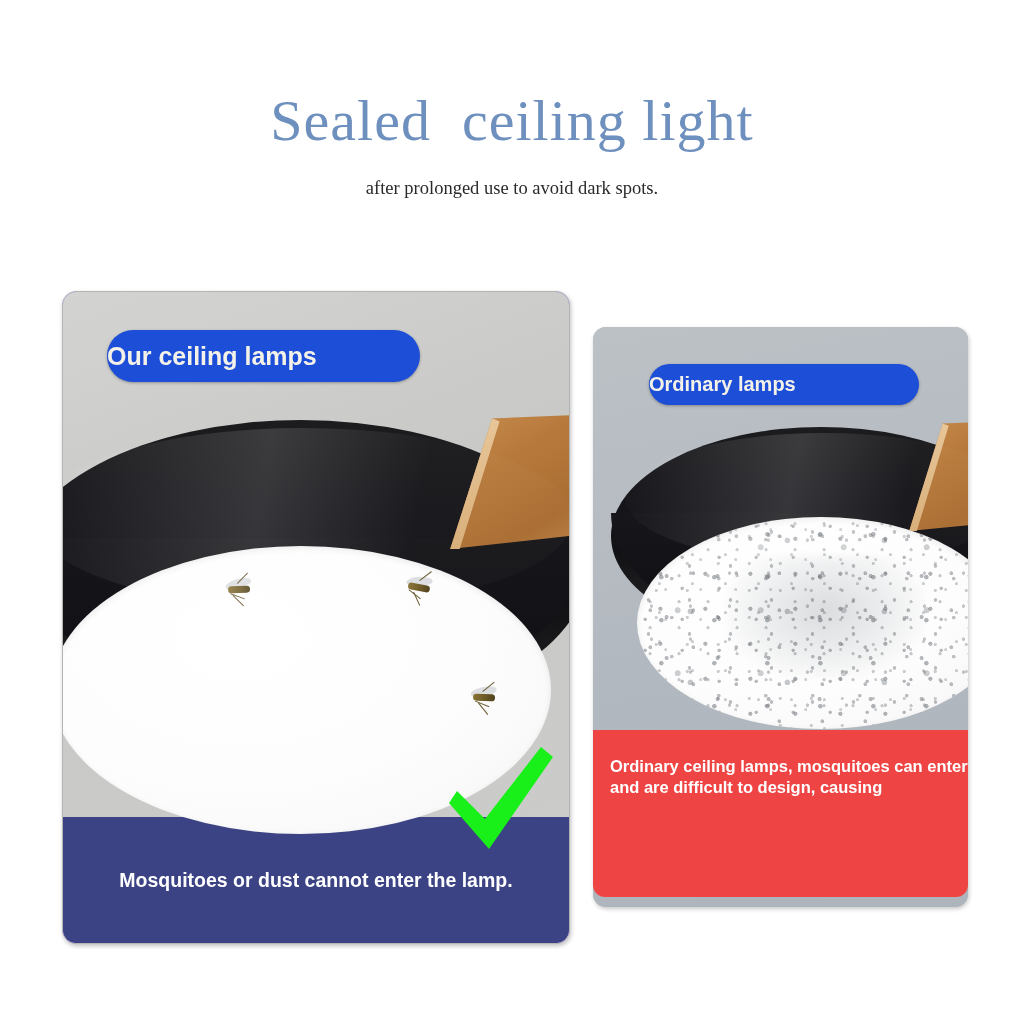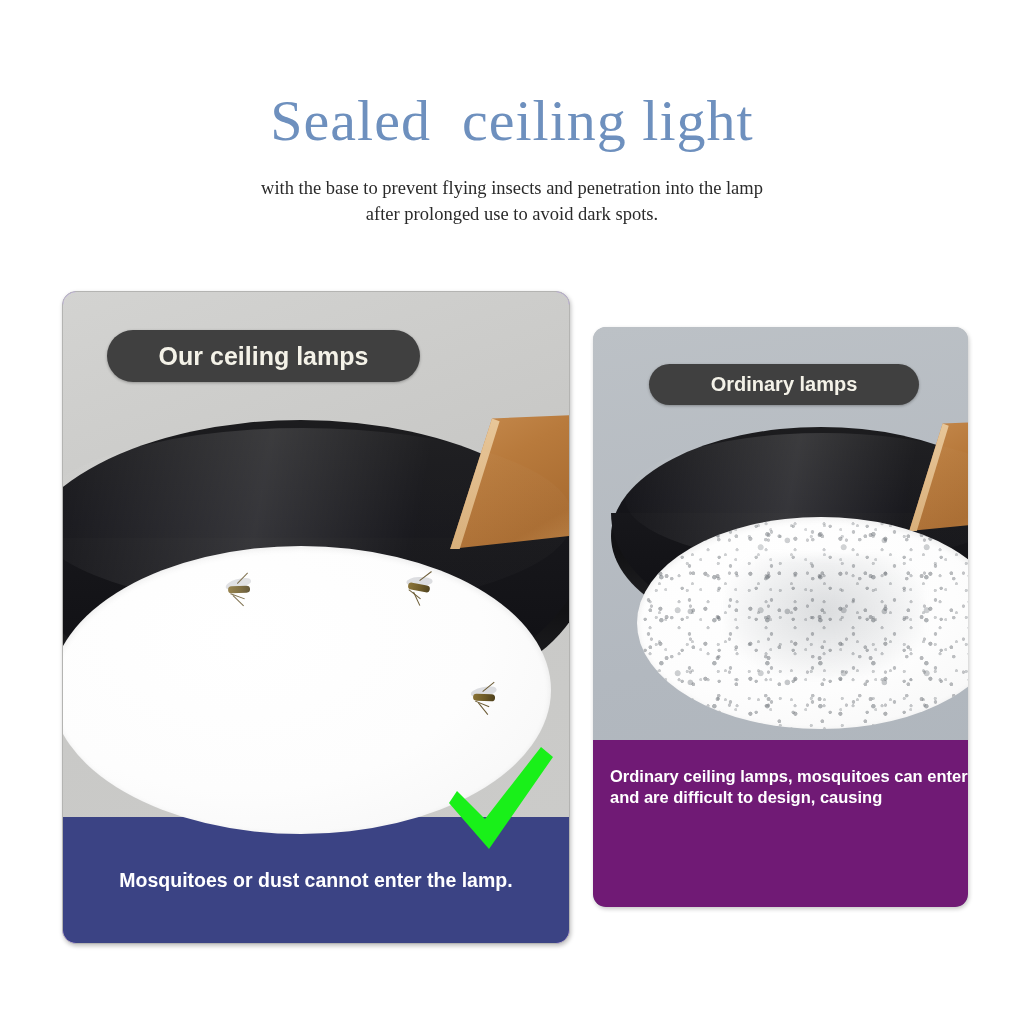--- a/index.html
+++ b/index.html
@@ -68,25 +68,25 @@
     text-align:center;
     color:#ffffff;
     font-size:19.5px;
     font-weight:700;
     white-space:pre;
   }
 
   
   .badge{
     position:absolute;
-    background:#404040;
+    background:#1d4ed8;
     border-radius:26px;
     color:#f4f2e8;
     font-weight:700;
-    display:flex; align-items:center; justify-content:center;
+    display:flex; align-items:center; justify-content:flex-start;
     box-shadow:0 1px 3px rgba(0,0,0,.3);
   }
   #badge-good{ left:107px; top:330px; width:313px; height:52px; font-size:25px; z-index:6; }
   #badge-ordinary{ left:649px; top:364px; width:270px; height:41px; font-size:20px; z-index:6; }
 
   
   .lamp{ position:absolute; }
 
   .lamp-body{
     position:absolute; left:0; top:0; width:100%; height:100%;
@@ -220,41 +220,40 @@
     opacity:.95;
   }
   .dust-cloud{
     position:absolute; left:24%; top:18%; width:54%; height:58%;
     background:radial-gradient(ellipse at 50% 45%, rgba(150,155,160,.34) 0%, rgba(160,165,170,.16) 48%, rgba(255,255,255,0) 78%);
     filter:blur(3px);
   }
 
   
   #bad-caption-bar{
-    position:absolute; left:0; bottom:0; width:100%; height:167px;
-    background:#701a75;
+    position:absolute; left:0; bottom:10px; width:100%; height:167px;
+    background:#ef4444;
     border-bottom-left-radius:12px;
     border-bottom-right-radius:12px;
   }
   #bad-caption-text{
     position:absolute; left:17px; top:26px; width:345px;
     color:#ffffff;
     font-size:16.5px;
     font-weight:700;
     line-height:21px;
   }
   #bad-caption-text span{ display:block; white-space:pre; }
 </style>
 </head>
 <body>
 
 <div id="header">
   <div id="page-title">Sealed  ceiling light</div>
   <div id="subtitle">
-    <span>with the base to prevent flying insects and penetration into the lamp</span>
     <span>after prolonged use to avoid dark spots.</span>
   </div>
 </div>
 
 <div id="compare">
 
   <div class="panel" id="panel-good">
     <div id="good-scene">
       <div class="wall-good"></div>
 

